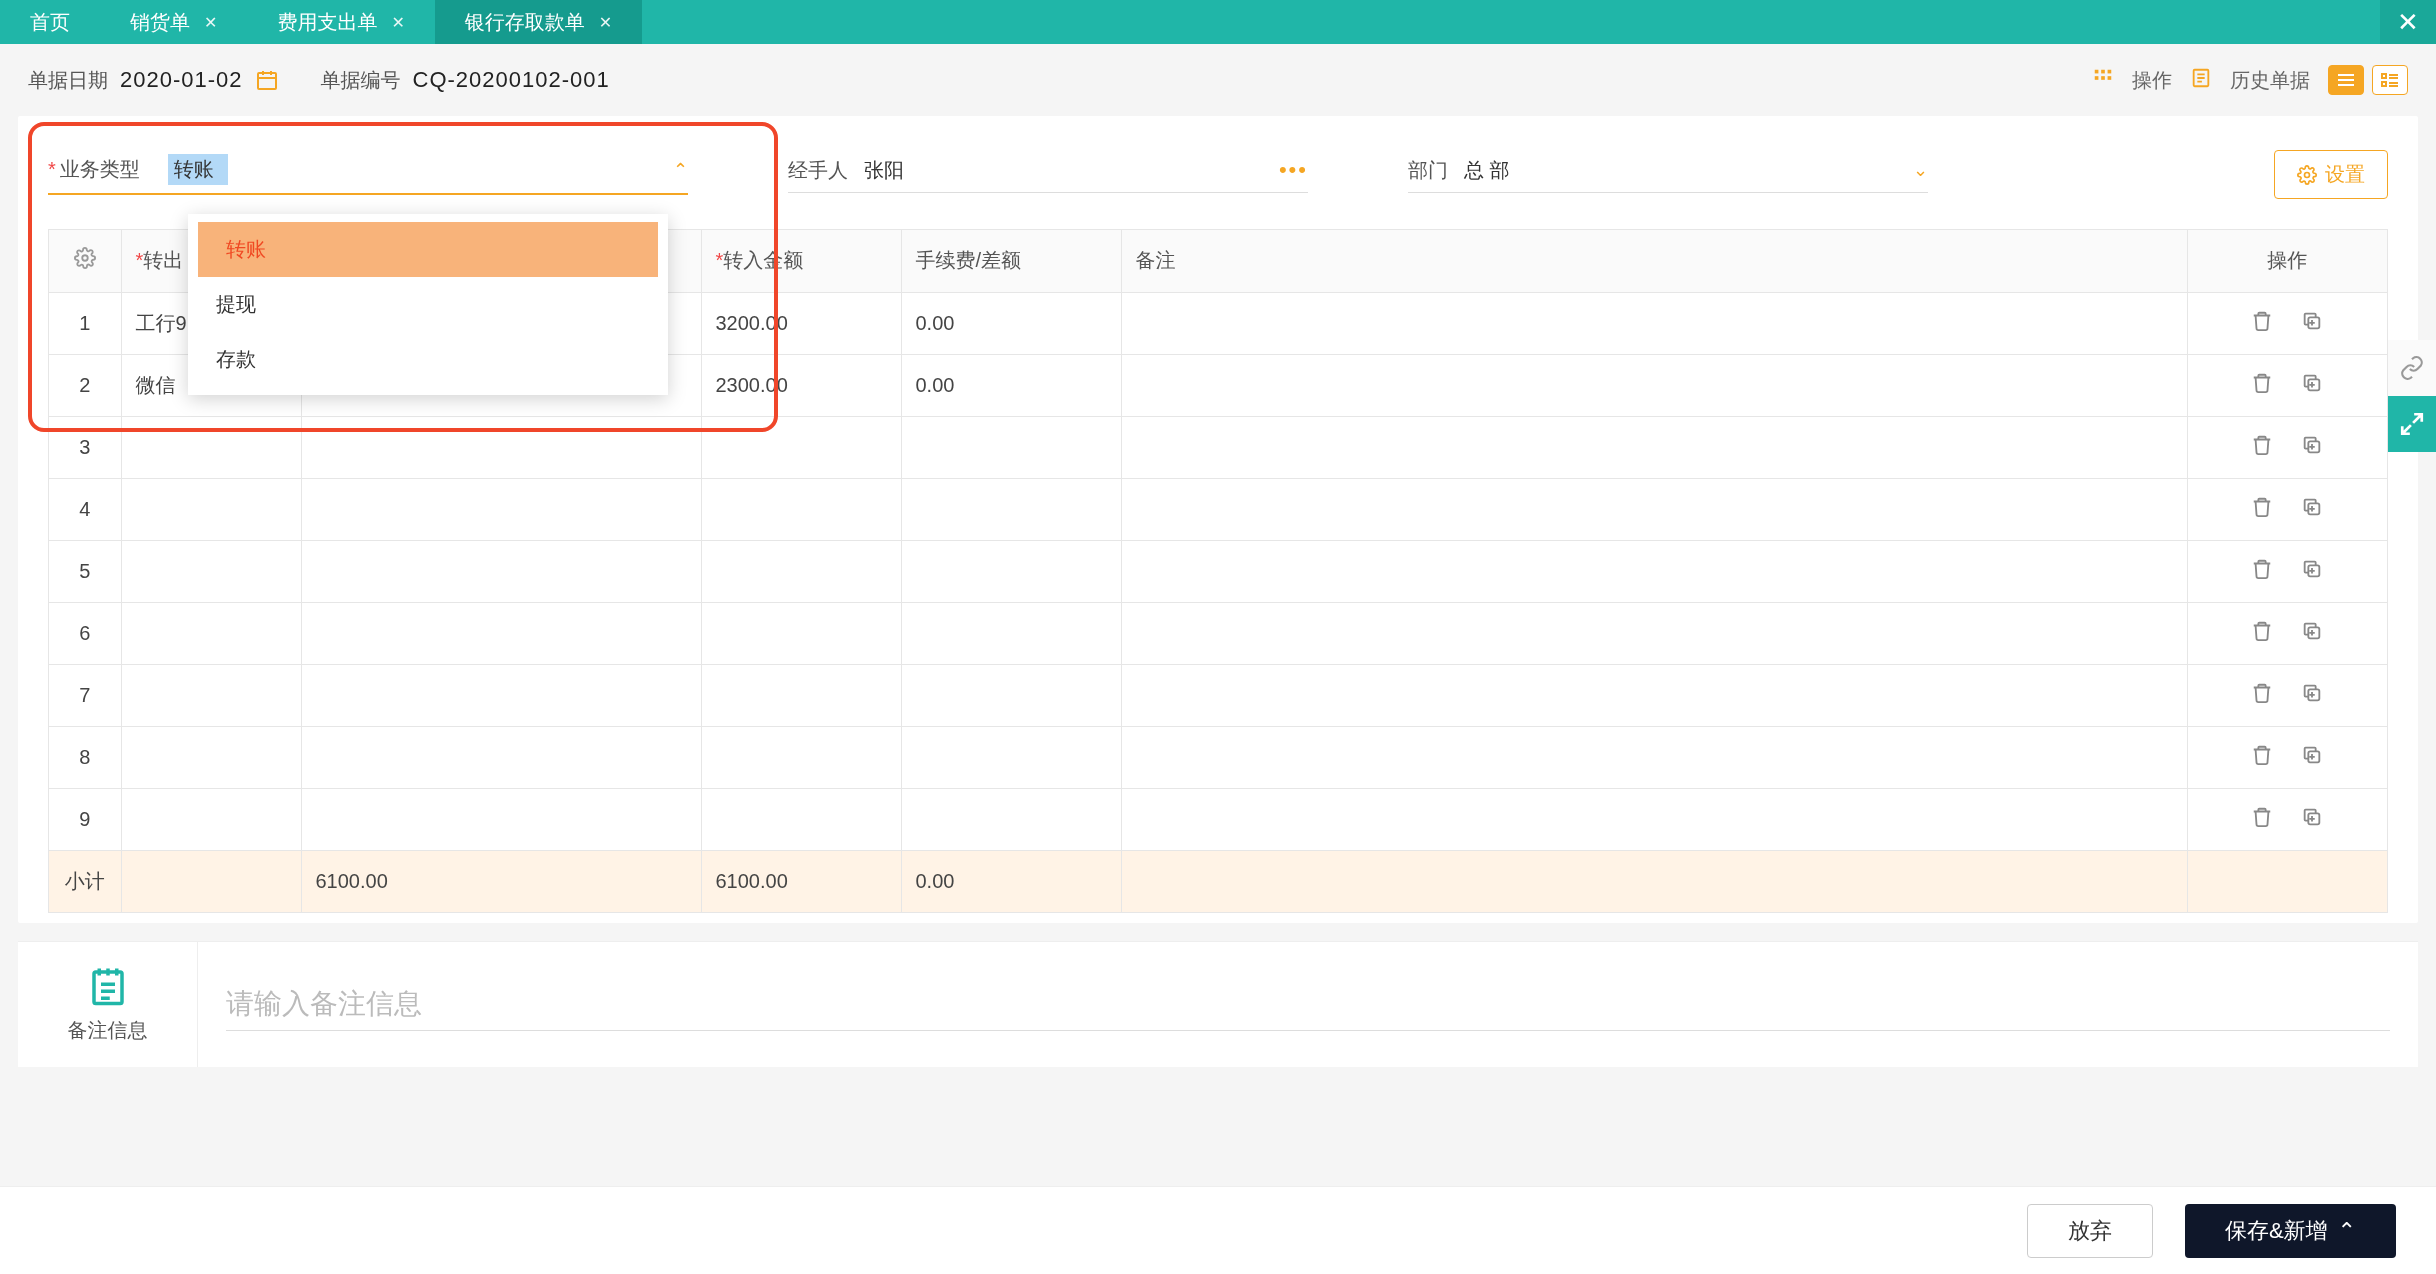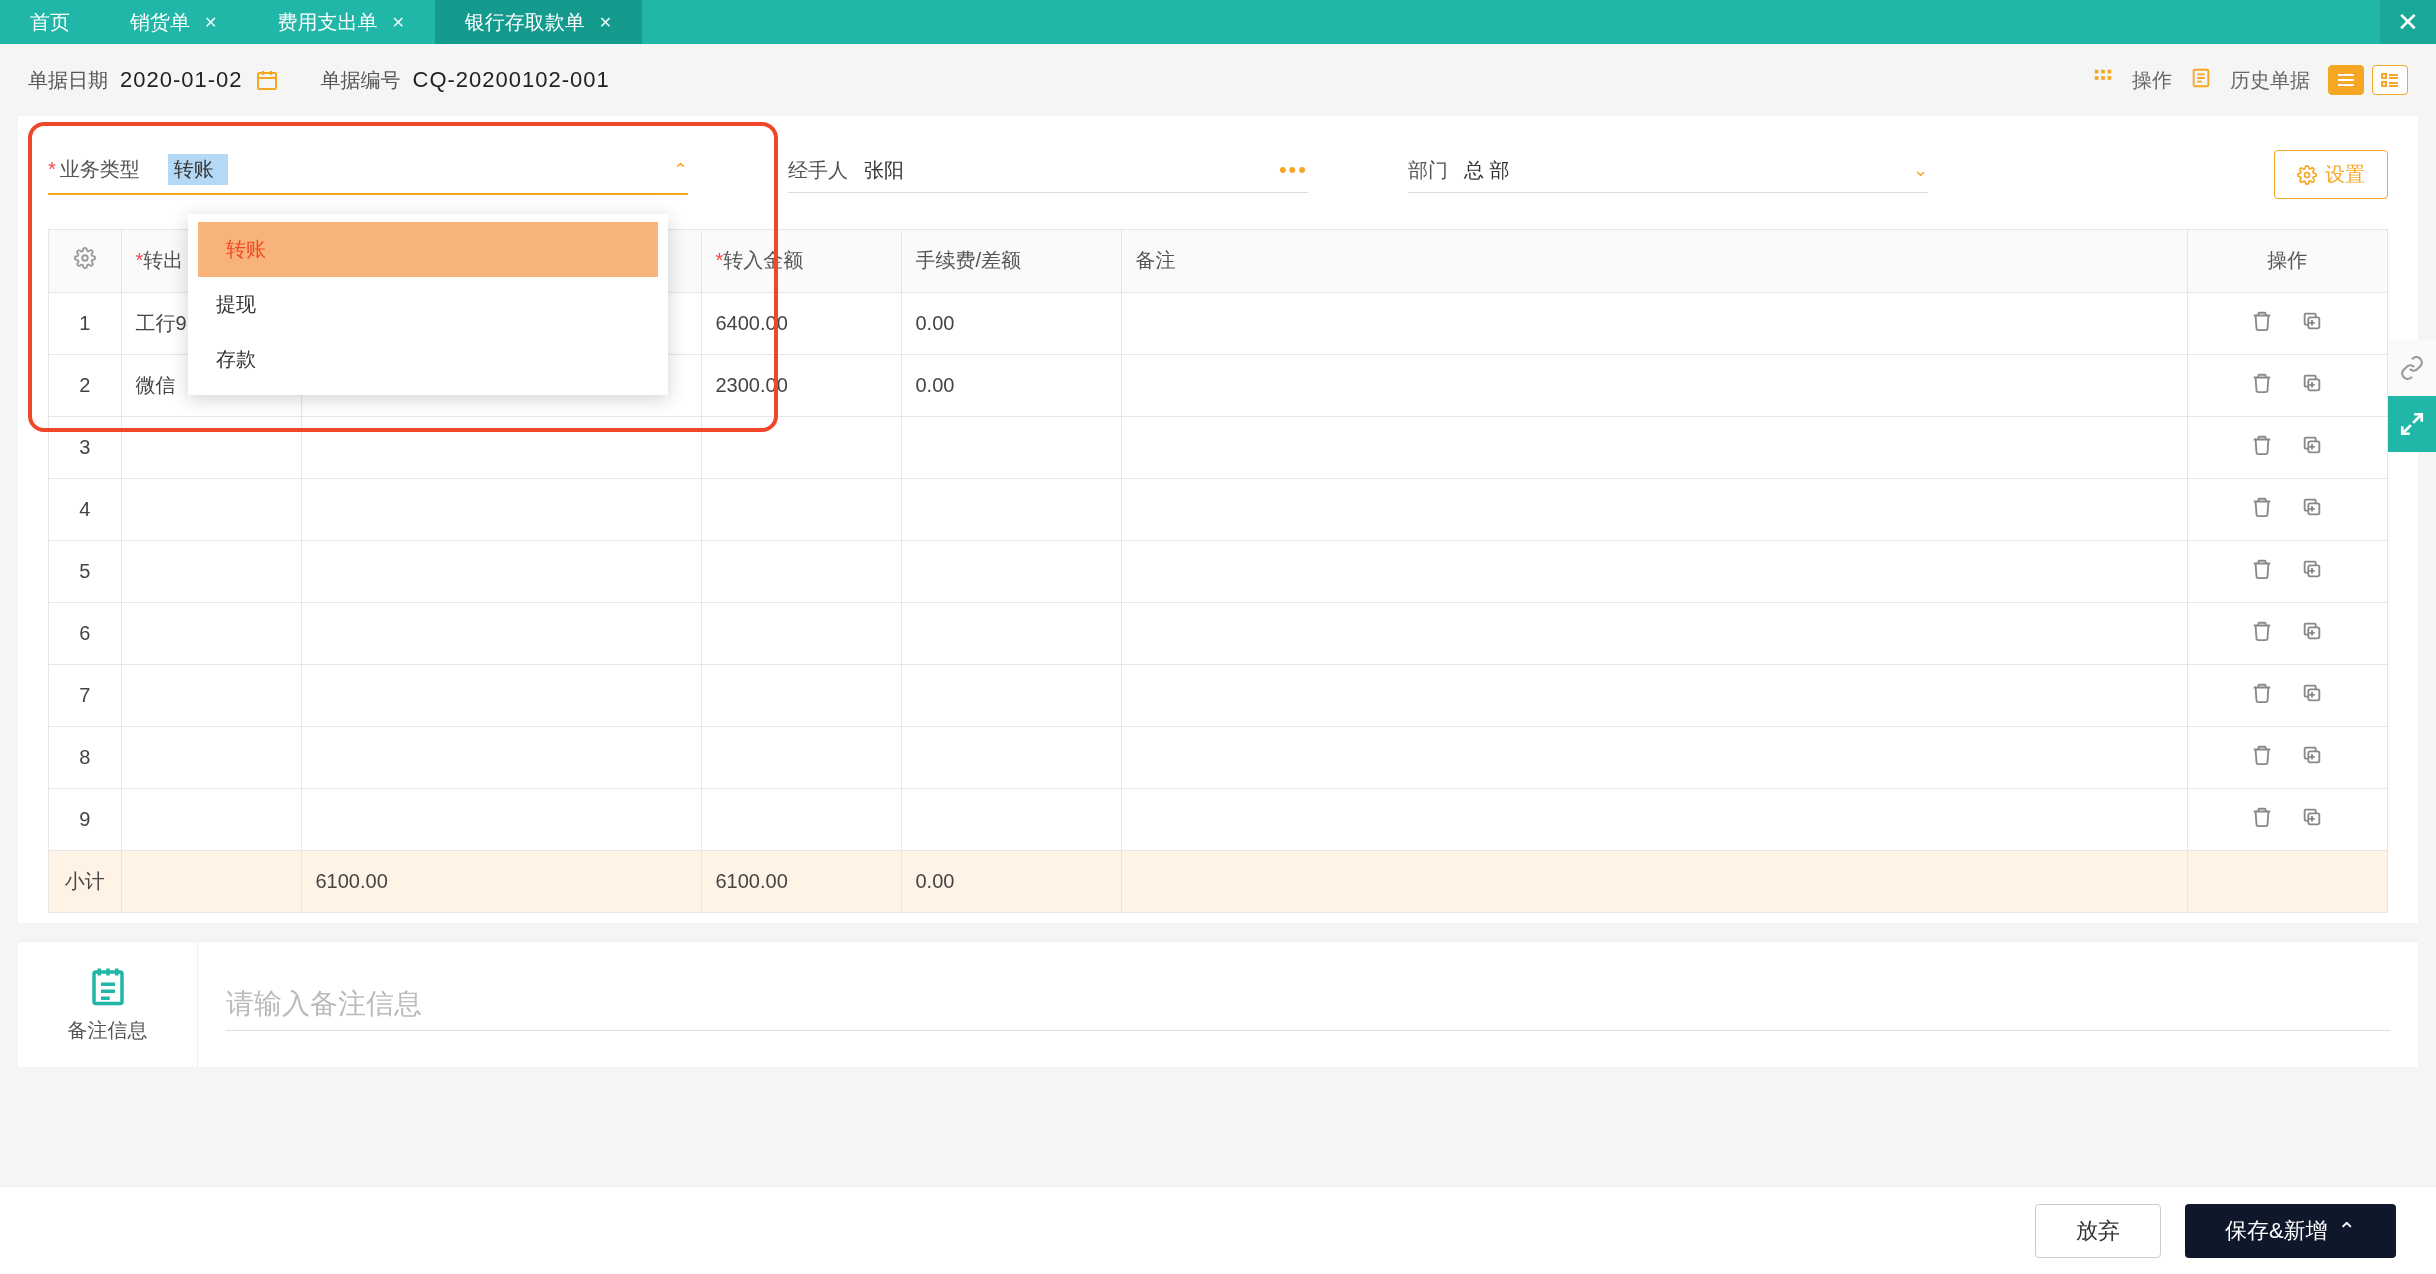--- a/index.html
+++ b/index.html
@@ -283,20 +283,21 @@
     }
     .btn {
       height: 54px;
       padding: 0 40px;
       border-radius: 4px;
       font-size: 22px;
       cursor: pointer;
       display: flex;
       align-items: center;
       gap: 10px;
+      margin-left: 8px;
     }
     .btn.discard {
       background: white;
       border: 1px solid #ccc;
       color: #333;
     }
     .btn.save {
       background: #0f172a;
       border: none;
       color: white;
@@ -446,21 +447,21 @@
             <th class="col-fee left">手续费/差额</th>
             <th class="col-remark left">备注</th>
             <th class="col-ops">操作</th>
           </tr>
         </thead>
         <tbody id="tbody">
             <tr>
               <td class="center" style="">1</td>
               <td>工行9</td>
               <td></td>
-              <td>6400.00</td>
+              <td>3200.00</td>
               <td>0.00</td>
               <td></td>
               <td class="ops-cell" style="border-right:none"><div class="ops-wrap">
                   <span><svg viewBox="0 0 24 24" fill="none" stroke="currentColor" stroke-width="2">
                       <path d="M3 6h18M8 6V4a1 1 0 011-1h6a1 1 0 011 1v2M19 6l-1 14a2 2 0 01-2 2H8a2 2 0 01-2-2L5 6"></path>
                     </svg></span>
                   <span><svg viewBox="0 0 24 24" fill="none" stroke="currentColor" stroke-width="2">
                       <rect x="8" y="8" width="12" height="12" rx="2"></rect>
                       <path d="M16 8V5a1 1 0 00-1-1H5a1 1 0 00-1 1v10a1 1 0 001 1h3"></path>
                       <path d="M12 11v6M9 14h6"></path>

